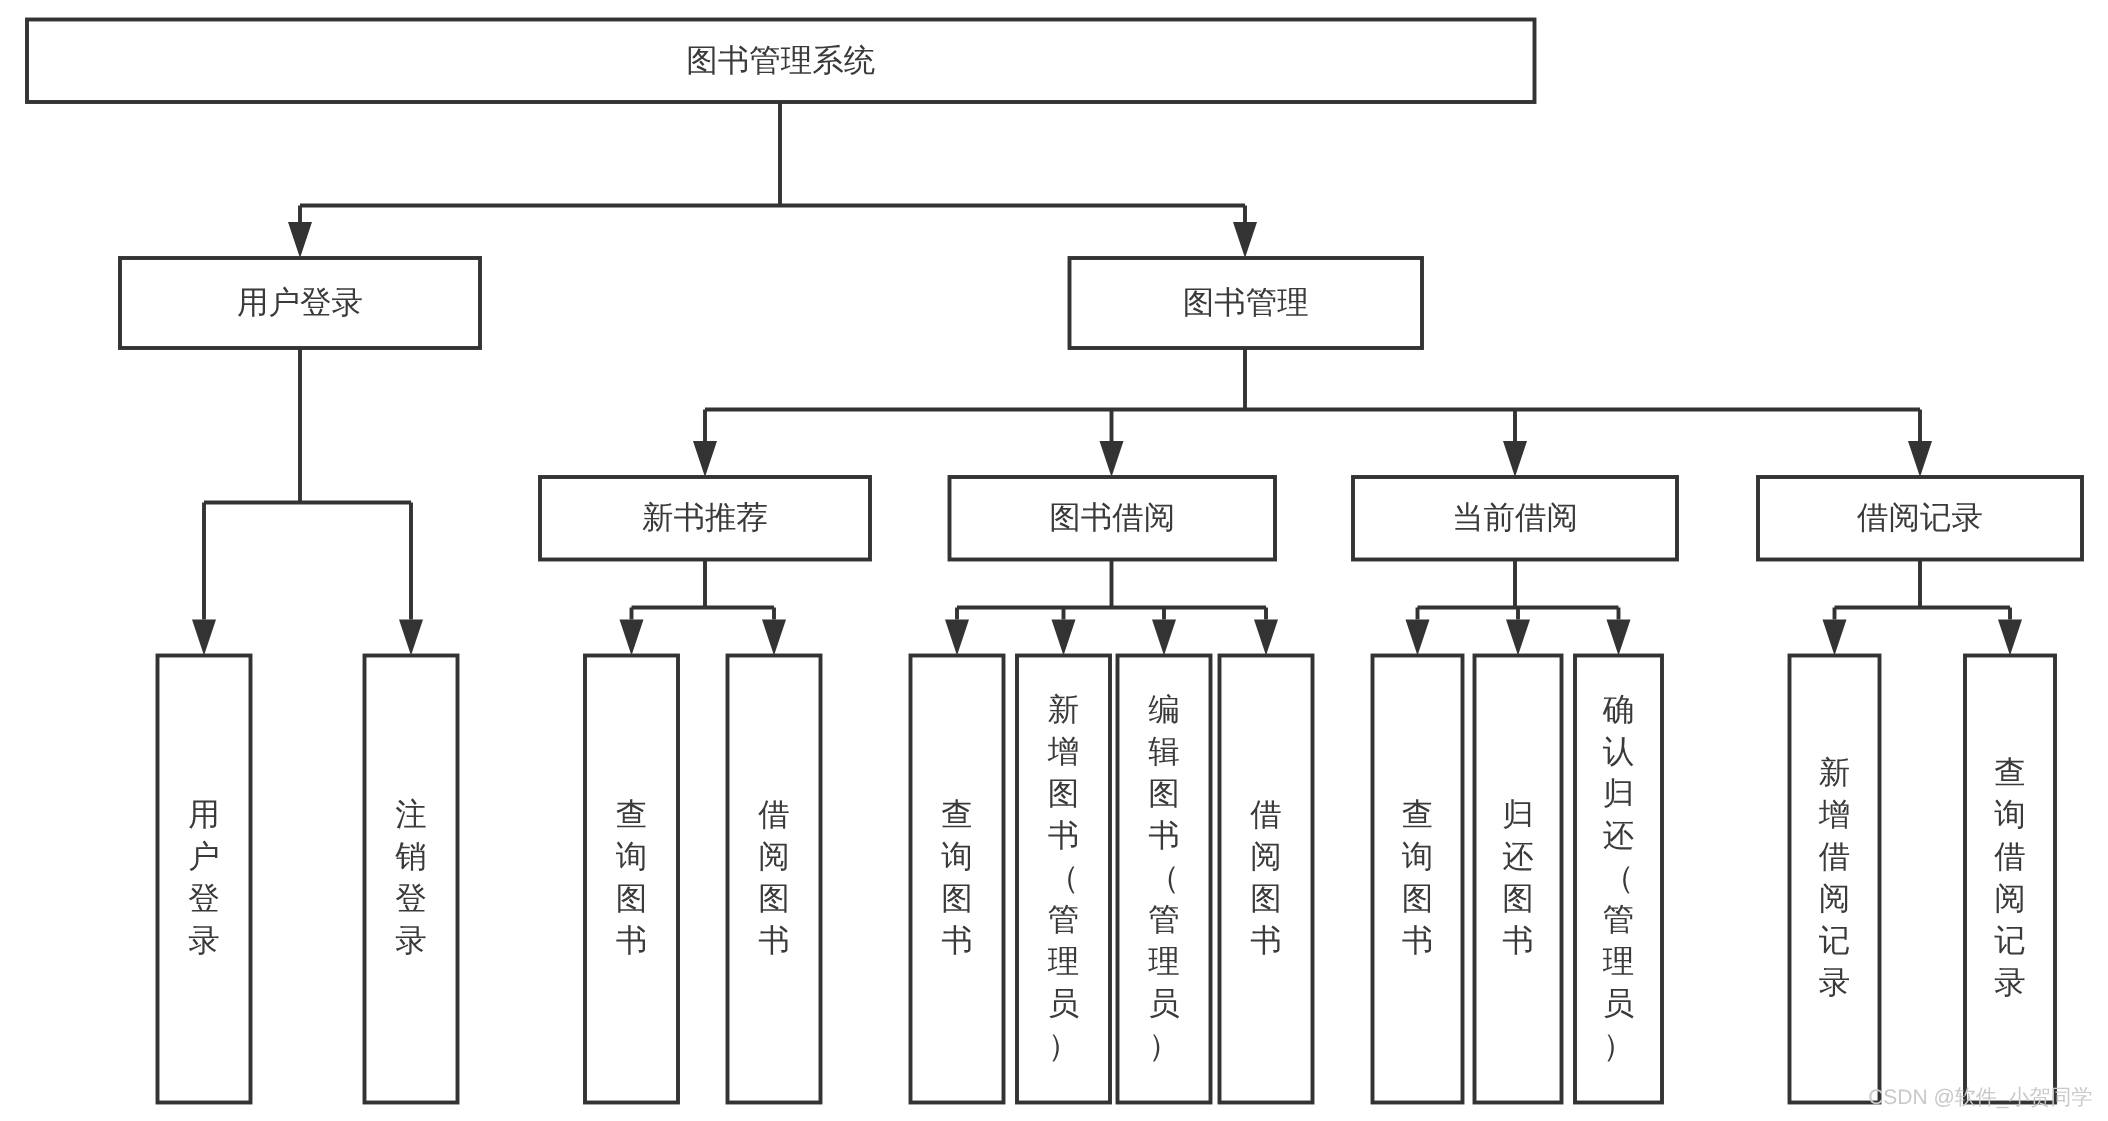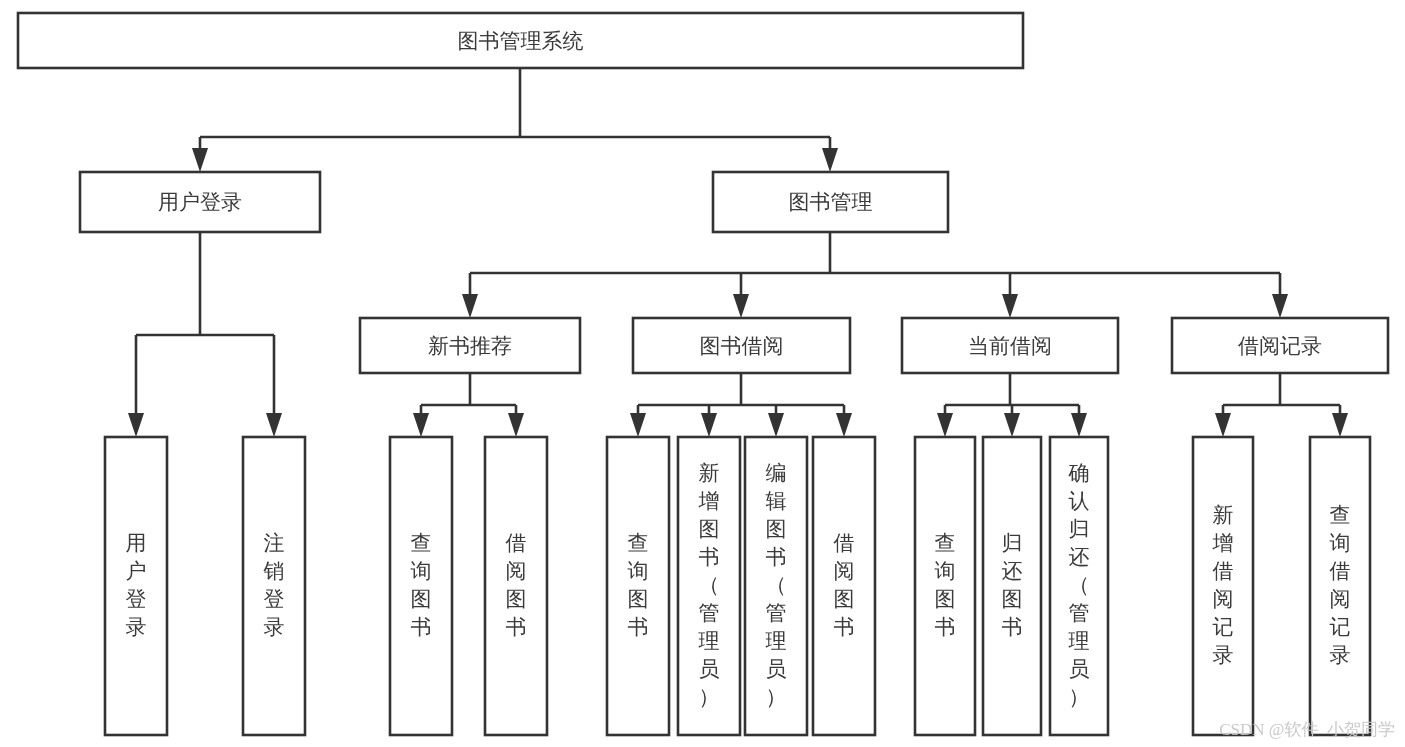--- a/index.html
+++ b/index.html
@@ -48,22 +48,22 @@
     font-family: "DejaVu Sans", "Liberation Sans", sans-serif;
     font-size: 21px;
     text-anchor: middle;
     dominant-baseline: middle;
   }
   .watermark-text {
     position: absolute;
     right: 10px;
     bottom: 6px;
     color: #c9c9c9;
-    font-size: 17px;
-    font-family: Liberation Serif, serif;
+    font-size: 14px;
+    font-family: Liberation Sans, sans-serif;
     white-space: nowrap;
     pointer-events: none;
   }
 </style>
 </head>
 <body>
 
 <div id="diagram-root">
   <svg class="diagram-canvas" viewBox="0 0 1405 747">
     <g id="edges-layer">

